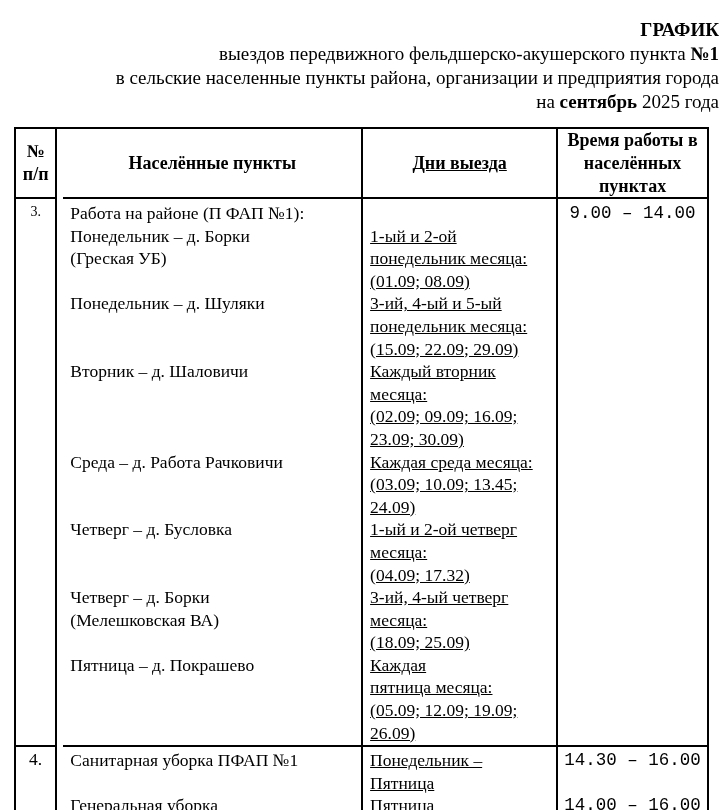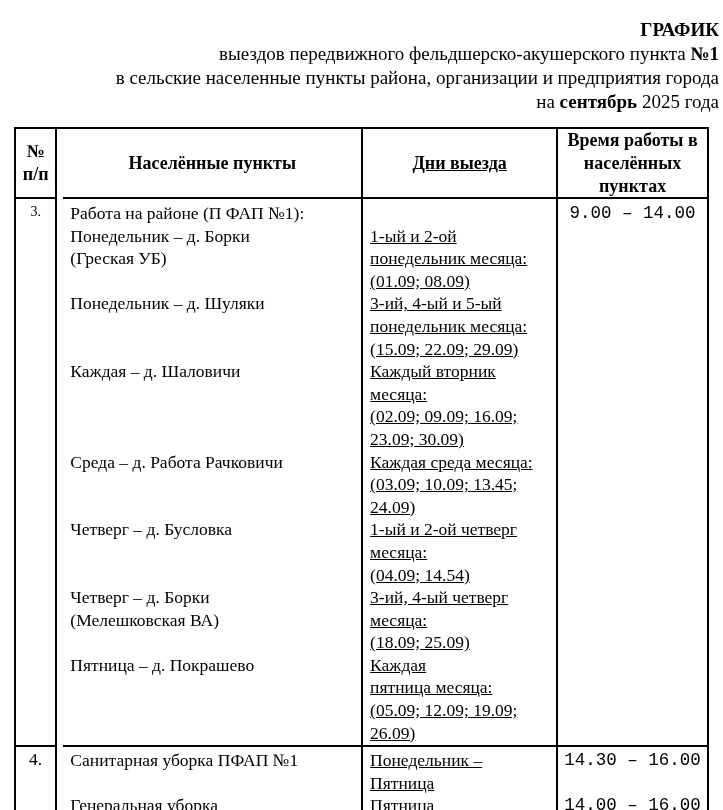--- a/index.html
+++ b/index.html
@@ -96,21 +96,21 @@
     <div class="tr row3">
       <div class="cell c1 body-cell">3.</div>
       <div class="cell c2 body-cell">
           <div class="line">Работа на районе (П ФАП №1):</div>
           <div class="line">Понедельник – д. Борки</div>
           <div class="line">(Греская УБ)</div>
           <div class="line"></div>
           <div class="line">Понедельник – д. Шуляки</div>
           <div class="line"></div>
           <div class="line"></div>
-          <div class="line">Каждая – д. Шаловичи</div>
+          <div class="line">Вторник – д. Шаловичи</div>
           <div class="line"></div>
           <div class="line"></div>
           <div class="line"></div>
           <div class="line">Среда – д. Работа Рачковичи</div>
           <div class="line"></div>
           <div class="line"></div>
           <div class="line">Четверг – д. Бусловка</div>
           <div class="line"></div>
           <div class="line"></div>
           <div class="line">Четверг – д. Борки</div>
@@ -131,21 +131,21 @@
           <div class="line">(15.09; 22.09; 29.09)</div>
           <div class="line">Каждый вторник</div>
           <div class="line">месяца:</div>
           <div class="line">(02.09; 09.09; 16.09;</div>
           <div class="line">23.09; 30.09)</div>
           <div class="line">Каждая среда месяца:</div>
           <div class="line">(03.09; 10.09; 13.45;</div>
           <div class="line">24.09)</div>
           <div class="line">1-ый и 2-ой четверг</div>
           <div class="line">месяца:</div>
-          <div class="line">(04.09; 14.54)</div>
+          <div class="line">(04.09; 17.32)</div>
           <div class="line">3-ий, 4-ый четверг</div>
           <div class="line">месяца:</div>
           <div class="line">(18.09; 25.09)</div>
           <div class="line">Каждая</div>
           <div class="line">пятница месяца:</div>
           <div class="line">(05.09; 12.09; 19.09;</div>
           <div class="line">26.09)</div>
         </div>
       <div class="cell c4 body-cell">
           <div class="line">9.00 – 14.00</div>

